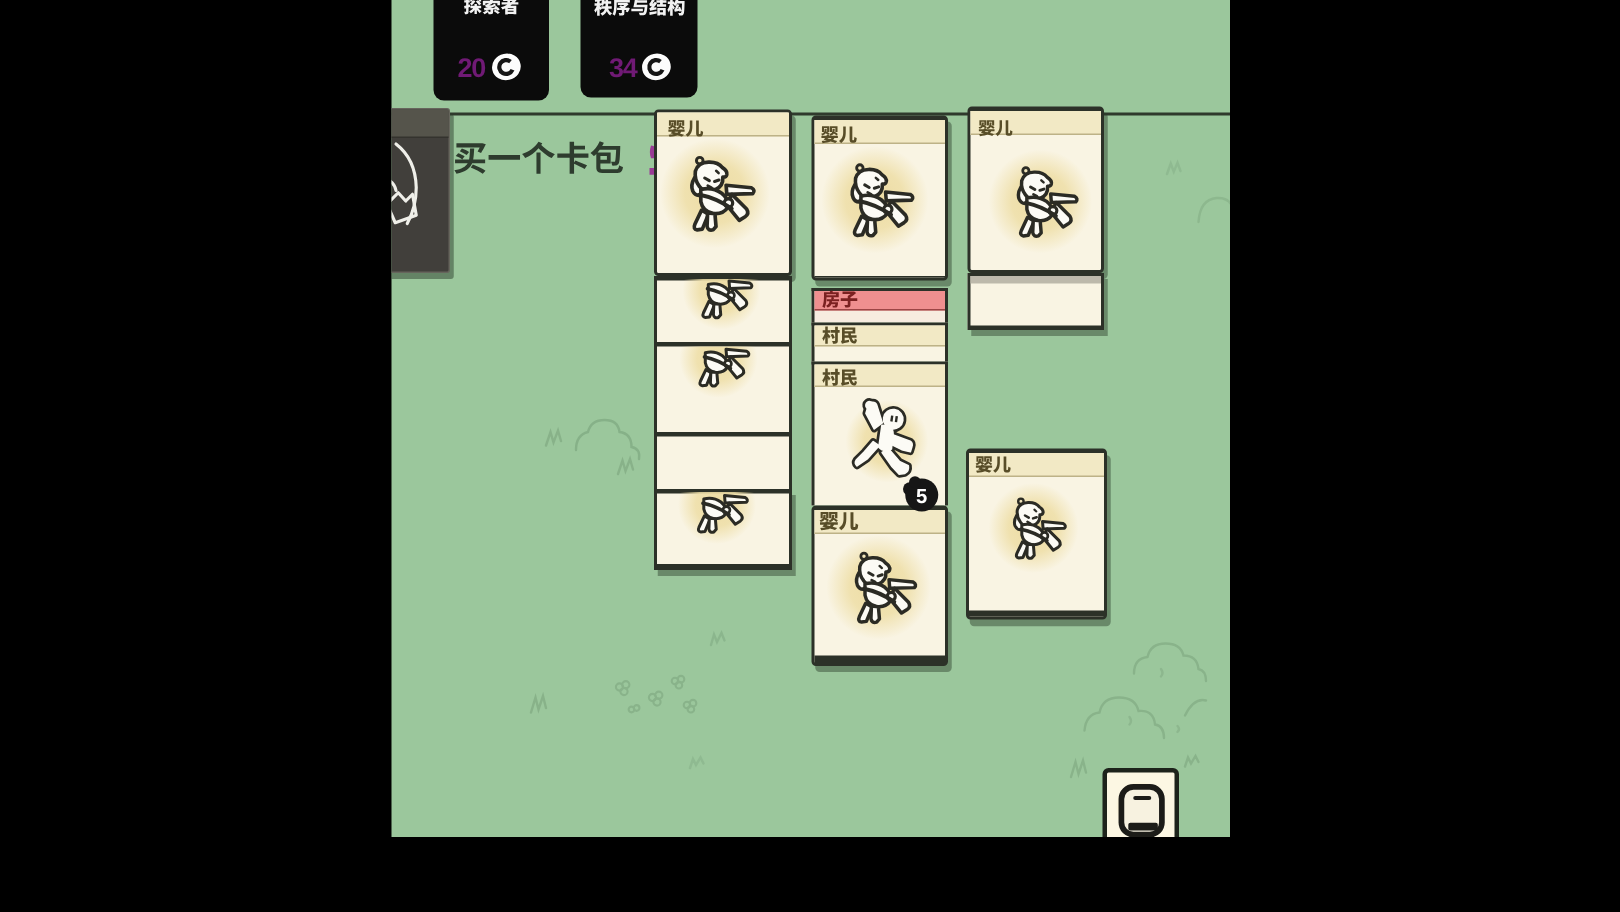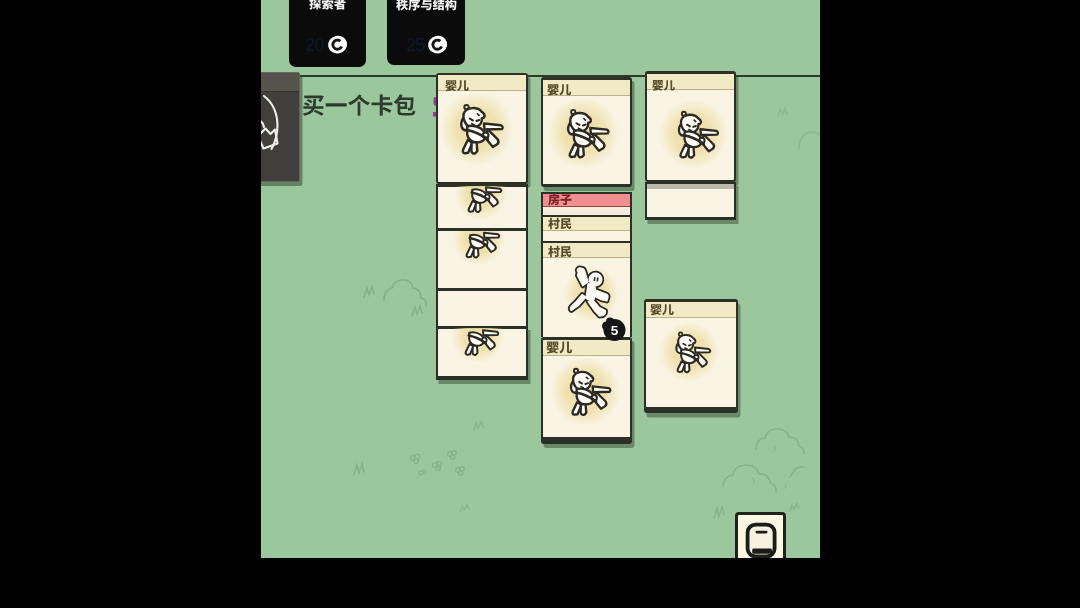--- a/index.html
+++ b/index.html
@@ -1,19 +1,19 @@
 <!DOCTYPE html>
 <html><head><meta charset="utf-8"><style>
 *{margin:0;padding:0;box-sizing:border-box}
 body{width:1080px;height:608px;background:#000;overflow:hidden;position:relative;font-family:"Liberation Sans",sans-serif}
 #game{position:absolute;left:261px;top:0;width:559px;height:558px;background:#9bc79c;overflow:hidden}
 #game > *{position:absolute}
 .t{position:absolute;overflow:visible}
 .card{background:#f9f4e3;border:2.5px solid #2c3128;border-radius:3px}
-.num{position:absolute;color:#0f172a;font-weight:normal;font-size:18px;letter-spacing:-0.8px}
+.num{position:absolute;color:#701a75;font-weight:bold;font-size:18px;letter-spacing:-0.8px}
 </style></head><body>
 <svg width="0" height="0" style="position:absolute">
     <defs>
 <radialGradient id="glow">
         <stop offset="0%" stop-color="#ecdba2" stop-opacity="1"></stop>
         <stop offset="55%" stop-color="#eedea6" stop-opacity="0.85"></stop>
         <stop offset="100%" stop-color="#eedea6" stop-opacity="0"></stop>
       </radialGradient>
 <g id="baby">
 <circle cx="17" cy="22" r="30" fill="url(#glow)"></circle>
@@ -128,21 +128,21 @@
     </svg>
 <div style="left:27.5px;top:-9px;width:77px;height:75.5px;background:#0b0b0b;border-radius:7px"></div>
 <div style="left:125.5px;top:-9px;width:78.5px;height:73.5px;background:#0b0b0b;border-radius:7px"></div>
 <svg class="t" style="left:45.8px;top:-3.6px" width="43" height="16">
       <path transform="translate(2,12.4) scale(0.1240)" fill="#f2f2f2" d="M59 -46V-37H37V-24H52C46 -17 39 -10 30 -7C33 -4 37 1 39 4C47 0 53 -6 59 -14V8H72V-14C77 -7 83 -1 88 3C90 -0 95 -5 98 -8C91 -12 84 -18 79 -24H95V-37H72V-46ZM66 -60C73 -54 81 -45 84 -39L96 -47C93 -51 89 -56 84 -60H95V-81H36V-60H47C43 -55 39 -51 34 -48C37 -46 42 -41 44 -38C51 -44 60 -53 64 -62L52 -66C51 -64 50 -63 48 -61V-69H82V-62L77 -67ZM14 -86V-67H4V-54H14V-38C10 -37 6 -36 3 -35L6 -21L14 -24V-6C14 -4 13 -4 12 -4C11 -4 7 -4 4 -4C6 -0 7 5 8 9C14 9 19 8 23 6C26 4 27 0 27 -6V-28L36 -31L34 -44L27 -42V-54H34V-67H27V-86Z M161 -8C169 -3 180 4 184 8L196 0C191 -4 180 -11 172 -15ZM120 -28C122 -29 124 -30 131 -30L123 -27C117 -25 113 -23 109 -23C110 -20 112 -14 113 -11C115 -12 117 -13 125 -13C120 -9 111 -4 103 -1C106 1 112 6 114 9C119 6 126 2 131 -2C133 1 134 6 135 9C142 9 148 9 153 7C158 5 159 2 159 -5V-16L178 -17C180 -14 183 -12 184 -10L195 -17C191 -23 182 -31 175 -37L165 -30L169 -26L145 -25C156 -30 167 -34 176 -40L167 -48C162 -45 157 -42 152 -40L138 -39C144 -42 150 -45 154 -48L152 -50H182V-40H196V-62H158V-66H193V-78H158V-86H142V-78H107V-66H142V-62H104V-40H116C118 -37 119 -31 120 -28ZM126 -14 145 -15V-5C145 -4 145 -4 143 -4C142 -4 137 -4 133 -4C135 -5 137 -7 138 -8ZM118 -40V-50H137C131 -46 126 -44 124 -43C122 -42 120 -41 118 -40Z M280 -83C277 -79 274 -74 270 -70V-76H250V-86H236V-76H213V-63H236V-56H205V-44H236C225 -37 213 -32 201 -29C204 -26 208 -20 210 -17C214 -18 219 -20 224 -22V10H238V7H269V9H284V-37H251C254 -39 257 -41 260 -44H295V-56H275C281 -62 287 -69 292 -76ZM250 -56V-63H263C260 -61 258 -58 255 -56ZM238 -10H269V-5H238ZM238 -21V-25H269V-21Z"></path>
     </svg>
 <svg class="t" style="left:132.5px;top:-2.8px" width="67" height="15">
       <path transform="translate(2,12.2) scale(0.1220)" fill="#f2f2f2" d="M40 -41V-33C37 -37 33 -41 31 -43V-44H39V-48C42 -47 47 -44 49 -42C51 -46 52 -50 54 -55H63V-48L62 -41ZM36 -85C27 -81 15 -78 3 -77C5 -74 7 -69 7 -65L17 -67V-57H3V-44H15C12 -35 7 -26 1 -20C4 -16 7 -10 8 -6C11 -10 14 -15 17 -21V10H31V-27C33 -24 34 -21 35 -19L42 -28H60C57 -18 50 -8 35 -2C39 1 43 7 45 10C57 4 65 -5 70 -14C74 -4 81 4 89 9C91 5 96 -1 99 -3C89 -8 82 -17 77 -28H97V-41H77L77 -48V-55H94V-69H77V-85H63V-69H57C58 -72 58 -76 59 -80L45 -82C44 -72 42 -62 39 -54V-57H31V-69C35 -70 40 -72 44 -73Z M137 -39C141 -37 145 -35 149 -33H126V-21H152V-5C152 -4 151 -4 149 -4C147 -3 140 -4 135 -4C136 0 139 6 139 10C148 10 154 10 160 8C165 6 166 2 166 -5V-21H177C176 -18 174 -15 173 -13L184 -8C188 -14 193 -22 196 -30L186 -34L184 -33H172L173 -34L170 -36C177 -41 184 -47 189 -52L180 -60L177 -59H130V-48H165C163 -45 160 -43 158 -42C154 -44 149 -46 146 -47ZM145 -83 148 -76H110V-49C110 -34 110 -12 101 2C105 3 111 8 114 10C123 -6 124 -32 124 -49V-62H196V-76H164C163 -79 161 -83 160 -86Z M204 -27V-14H267V-27ZM224 -84C222 -68 218 -48 215 -36L228 -36H230H277C275 -19 273 -9 270 -7C268 -6 266 -6 264 -6C260 -6 252 -6 244 -6C247 -2 250 4 250 8C257 8 264 8 269 8C275 8 279 6 282 2C287 -3 290 -15 292 -43C292 -45 293 -49 293 -49H233L235 -60H290V-74H238L239 -83Z M302 -8 304 6C316 4 330 1 343 -2L342 -15C328 -12 312 -10 302 -8ZM361 -86V-74H341V-60L332 -67C330 -63 328 -60 326 -57L320 -56C326 -63 331 -72 334 -80L319 -86C316 -75 309 -64 307 -61C305 -58 303 -56 301 -56C303 -52 305 -44 306 -41C308 -42 310 -43 317 -44C314 -40 312 -38 311 -36C307 -33 305 -31 302 -30C304 -26 306 -19 307 -16C310 -18 315 -19 342 -24C341 -27 341 -33 341 -36L326 -34C333 -42 339 -50 344 -58L342 -60H361V-52H344V-38H394V-52H376V-60H396V-74H376V-86ZM346 -32V9H360V5H377V9H392V-32ZM360 -8V-19H377V-8Z M416 -86V-67H403V-54H415C412 -43 407 -30 401 -22C404 -18 407 -11 408 -7C411 -12 413 -17 416 -24V10H430V-33C431 -29 433 -25 434 -23L442 -33C441 -36 432 -48 430 -51V-54H435L433 -51C436 -49 442 -45 445 -42C448 -46 451 -51 454 -56H481C480 -37 480 -24 479 -16C477 -22 473 -31 470 -38L460 -34L462 -27L455 -26C459 -33 463 -41 466 -49L452 -53C449 -42 444 -31 443 -28C441 -25 439 -23 437 -22C439 -19 441 -13 442 -10C444 -11 448 -13 466 -16L467 -11L478 -15C478 -10 477 -8 476 -6C475 -5 474 -4 472 -4C470 -4 465 -4 460 -5C463 -1 465 5 465 9C470 10 476 10 479 9C483 8 486 7 489 2C493 -3 494 -19 495 -63C495 -65 495 -70 495 -70H460C461 -74 462 -78 464 -82L450 -86C447 -76 443 -66 438 -58V-67H430V-86Z"></path>
     </svg>
 <div class="num" style="left:44px;top:35px">20</div>
-<div class="num" style="left:145px;top:35px">25</div>
+<div class="num" style="left:145px;top:35px">34</div>
 <svg class="t" style="left:64.60000000000001px;top:32.699999999999996px" width="23.2" height="23.2">
       <g transform="translate(11.6,11.6) rotate(-12)">
         <ellipse rx="9.6" ry="8.832" fill="#fcfcfc"></ellipse>
         <path d="M3.4 -2.9 A 4.6 4.6 0 1 0 3.6 2.7" fill="none" stroke="#161616" stroke-width="2.8"></path>
       </g>
     </svg>
 <svg class="t" style="left:165.20000000000002px;top:32.699999999999996px" width="23.2" height="23.2">
       <g transform="translate(11.6,11.6) rotate(-12)">
         <ellipse rx="9.6" ry="8.832" fill="#fcfcfc"></ellipse>
         <path d="M3.4 -2.9 A 4.6 4.6 0 1 0 3.6 2.7" fill="none" stroke="#161616" stroke-width="2.8"></path>

